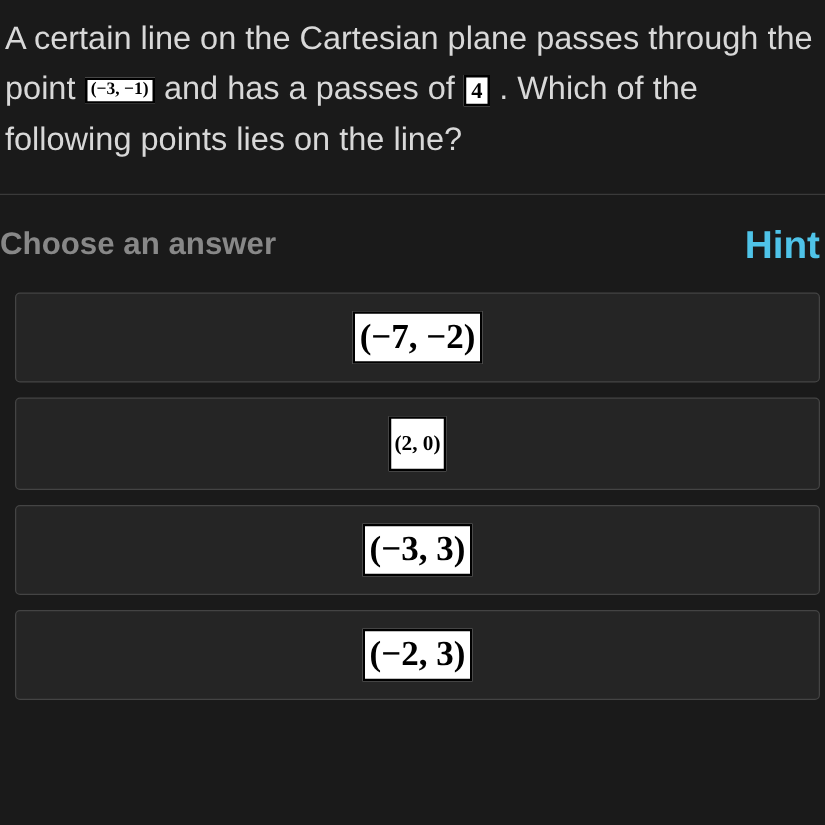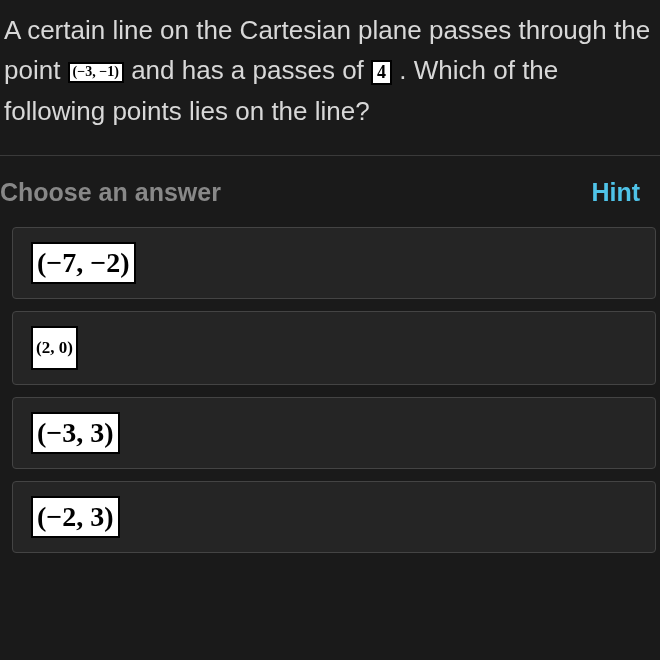--- a/index.html
+++ b/index.html
@@ -50,48 +50,49 @@
     }
     .divider {
       border: none;
       border-top: 1px solid #3a3a3a;
       margin: 0;
     }
     .answer-header {
       display: flex;
       justify-content: space-between;
       align-items: center;
-      padding: 22px 20px 20px 0px;
+      padding: 22px 4px 20px 0px;
     }
     .choose-text {
       font-size: 25px;
       font-weight: 600;
       color: #888888;
     }
     .hint-text {
-      font-size: 25px;
+      font-size: 31px;
       font-weight: 600;
       color: #4fc3e8;
       cursor: pointer;
     }
     .answer-list {
       display: flex;
       flex-direction: column;
       gap: 12px;
       padding: 0 4px 0 12px;
     }
     .answer-option {
       background: #252525;
       border: 1px solid #444444;
       border-radius: 4px;
       padding: 14px 18px;
       cursor: pointer;
       display: flex;
       align-items: center;
       min-height: 72px;
+      justify-content: center;
     }
     .answer-math {
       display: inline-block;
       background: #ffffff;
       color: #000000;
       border: 2px solid #000000;
       padding: 2px 4px;
       font-family: 'Cambria Math', 'Times New Roman', serif;
       font-weight: bold;
       line-height: 1.2;

